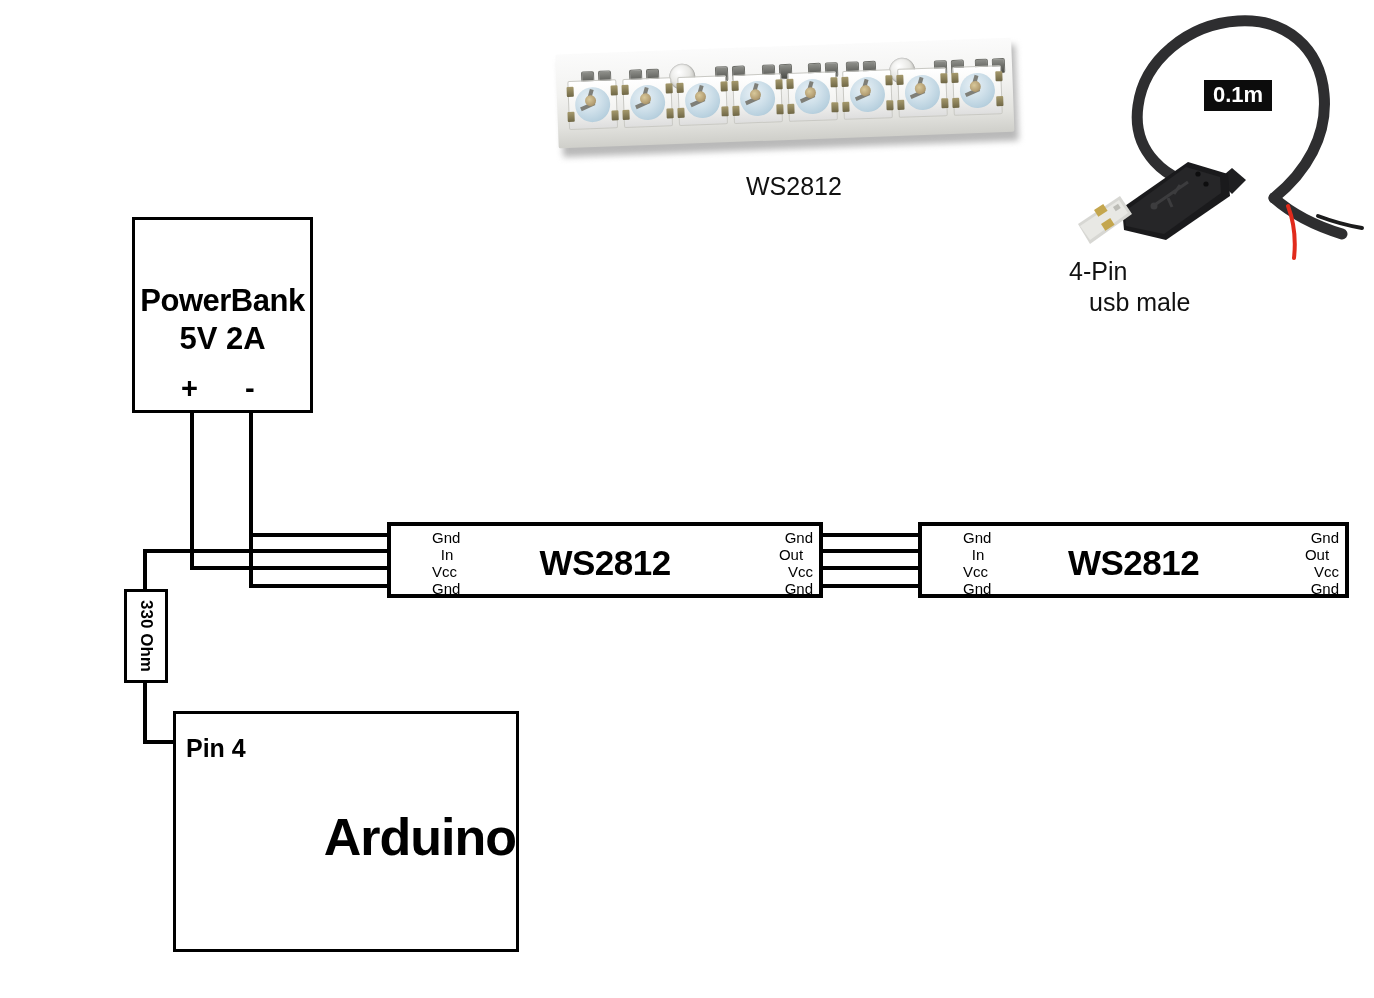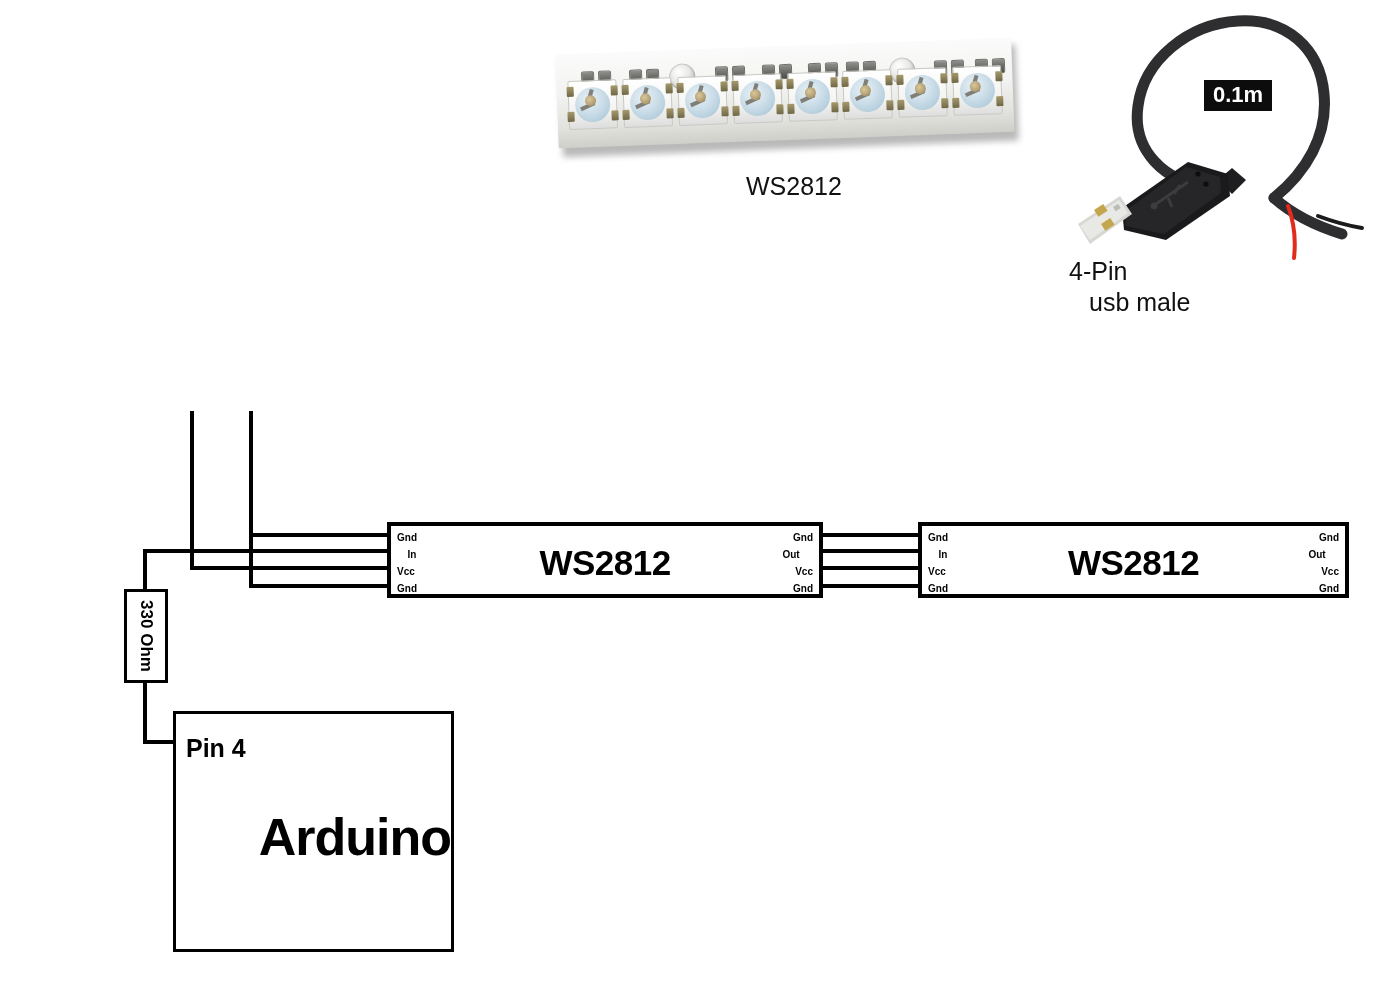--- a/index.html
+++ b/index.html
@@ -76,21 +76,21 @@
     left: 50%; top: 50%;
     transform: translate(-50%, -50%) rotate(90deg);
     white-space: nowrap;
     font-size: 17px;
     font-weight: bold;
     letter-spacing: 0px;
   }
 
   
   #arduino {
-    left: 173px; top: 711px; width: 281px; height: 241px;
+    left: 173px; top: 711px; width: 346px; height: 241px;
     border-width: 3px;
   }
   #arduino .pin-label {
     position: absolute;
     left: 10px; top: 20px;
     font-size: 25px;
     font-weight: bold;
   }
   #arduino .ard-label {
     position: absolute;
@@ -119,23 +119,24 @@
     text-align: center;
     font-size: 35px;
     font-weight: bold;
     letter-spacing: -0.5px;
   }
   .pin-col {
     position: absolute;
     top: 3px;
     width: 44px;
     height: 68px;
-    font-size: 10px;
-    font-weight: bold;
+    font-size: 15px;
+    font-weight: normal;
     line-height: 17px;
+    margin-left: 35px;
   }
   .pin-col.left  { left: 6px;  text-align: left; }
   .pin-col.right { right: 6px; text-align: right; }
   .pin-col div { height: 17px; }
   .pin-col.left div:nth-child(2) { text-align: center; padding-right: 14px; }
   .pin-col.right div:nth-child(2) { text-align: center; }
 
   
   .caption {
     position: absolute;
@@ -404,20 +405,26 @@
   <div class="wire-v" style="left:143px; top:549px; height:42px;"></div>
 
   <div class="wire-v" style="left:143px; top:681px; height:63px;"></div>
   <div class="wire-h" style="left:143px; top:740px; width:35px;"></div>
 
   <div class="wire-h" style="left:821px; top:533px; width:99px;"></div>
   <div class="wire-h" style="left:821px; top:549px; width:99px;"></div>
   <div class="wire-h" style="left:821px; top:566px; width:99px;"></div>
   <div class="wire-h" style="left:821px; top:584px; width:99px;"></div>
 
+  <div class="box" id="powerbank">
+    <div class="pb-title">PowerBank</div>
+    <div class="pb-sub">5V 2A</div>
+    <div class="pb-plus">+</div>
+    <div class="pb-minus">-</div>
+  </div>
 
   <div class="box" id="resistor">
     <div class="r-label">330 Ohm</div>
   </div>
 
   <div class="box" id="arduino">
     <div class="pin-label">Pin 4</div>
     <div class="ard-label">Arduino</div>
   </div>
 

